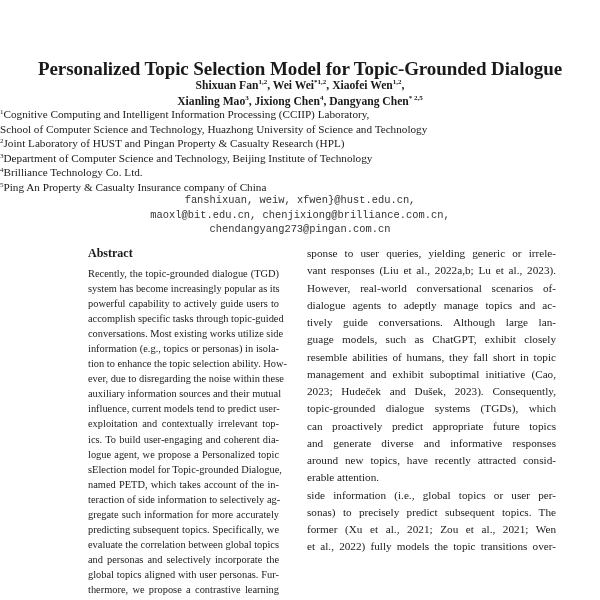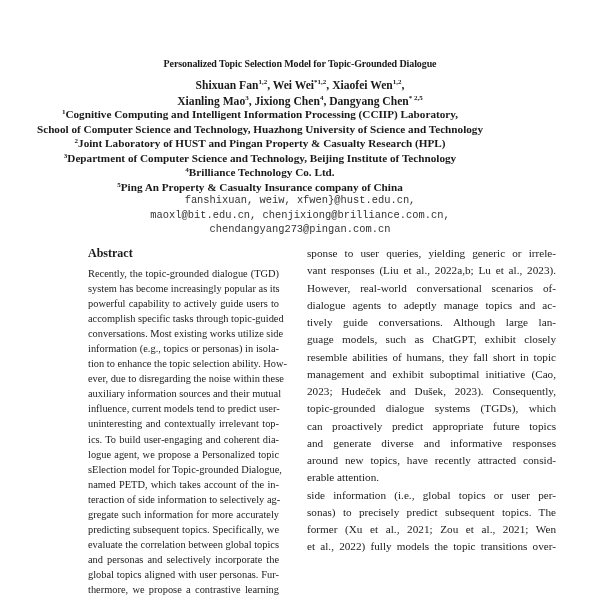--- a/index.html
+++ b/index.html
@@ -1,24 +1,24 @@
 <!DOCTYPE html>
 <html><head>
 <meta charset="utf-8">
 <style>
   html, body { margin:0; padding:0; background:#ffffff; }
   body { width:600px; height:600px; overflow:hidden; position:relative;
          font-family:"Liberation Serif", "DejaVu Serif", serif; color:#1a1a1a; }
   .title { position:absolute; top:58px; left:0; width:600px; text-align:center;
-           font-weight:bold; font-size:10px; letter-spacing:-0.1px; }
+           font-weight:bold; font-size:19px; letter-spacing:-0.1px; }
   .authors { position:absolute; top:78px; left:0; width:600px; text-align:center;
              font-weight:bold; font-size:11.6px; line-height:16px; }
   .authors sup { font-size:7px; vertical-align:5px; line-height:0; }
-  .affils { position:absolute; top:107px; left:0; width:520px; text-align:center;
-            font-size:11.2px; line-height:14.6px;font-weight:bold; }
+  .affils { position:absolute; top:107px; left:0; width:520px; 
+            font-size:11.2px; line-height:14.6px; }
   .affils sup { font-size:7px; vertical-align:4px; line-height:0; }
   .emails { position:absolute; top:193px; left:0; width:600px; text-align:center;
             font-family:"Liberation Mono", "DejaVu Sans Mono", monospace;
             font-size:10.4px; line-height:14.6px; color:#333; }
   .abstract-head { position:absolute; top:246px; left:88px; width:192px; text-align:left;
                    font-weight:bold; font-size:12px; }
   .col { position:absolute; font-size:10.4px; text-align:justify; }
   .col .ln { display:block; white-space:nowrap; text-align:justify; text-align-last:justify; height:15px; line-height:15px; }
   .col .ln.last { text-align-last:left; }
   .left-col { top:266px; left:88px; width:191px; }
@@ -66,21 +66,21 @@
     <span class="ln">Recently, the topic-grounded dialogue (TGD)</span>
     <span class="ln">system has become increasingly popular as its</span>
     <span class="ln">powerful capability to actively guide users to</span>
     <span class="ln">accomplish specific tasks through topic-guided</span>
     <span class="ln">conversations. Most existing works utilize side</span>
     <span class="ln">information (e.g., topics or personas) in isola-</span>
     <span class="ln">tion to enhance the topic selection ability. How-</span>
     <span class="ln">ever, due to disregarding the noise within these</span>
     <span class="ln">auxiliary information sources and their mutual</span>
     <span class="ln">influence, current models tend to predict user-</span>
-    <span class="ln">uninteresting and contextually irrelevant top-</span>
+    <span class="ln">exploitation and contextually irrelevant top-</span>
     <span class="ln">ics. To build user-engaging and coherent dia-</span>
     <span class="ln">logue agent, we propose a Personalized topic</span>
     <span class="ln">sElection model for Topic-grounded Dialogue,</span>
     <span class="ln">named PETD, which takes account of the in-</span>
     <span class="ln">teraction of side information to selectively ag-</span>
     <span class="ln">gregate such information for more accurately</span>
     <span class="ln">predicting subsequent topics. Specifically, we</span>
     <span class="ln">evaluate the correlation between global topics</span>
     <span class="ln">and personas and selectively incorporate the</span>
     <span class="ln">global topics aligned with user personas. Fur-</span>

